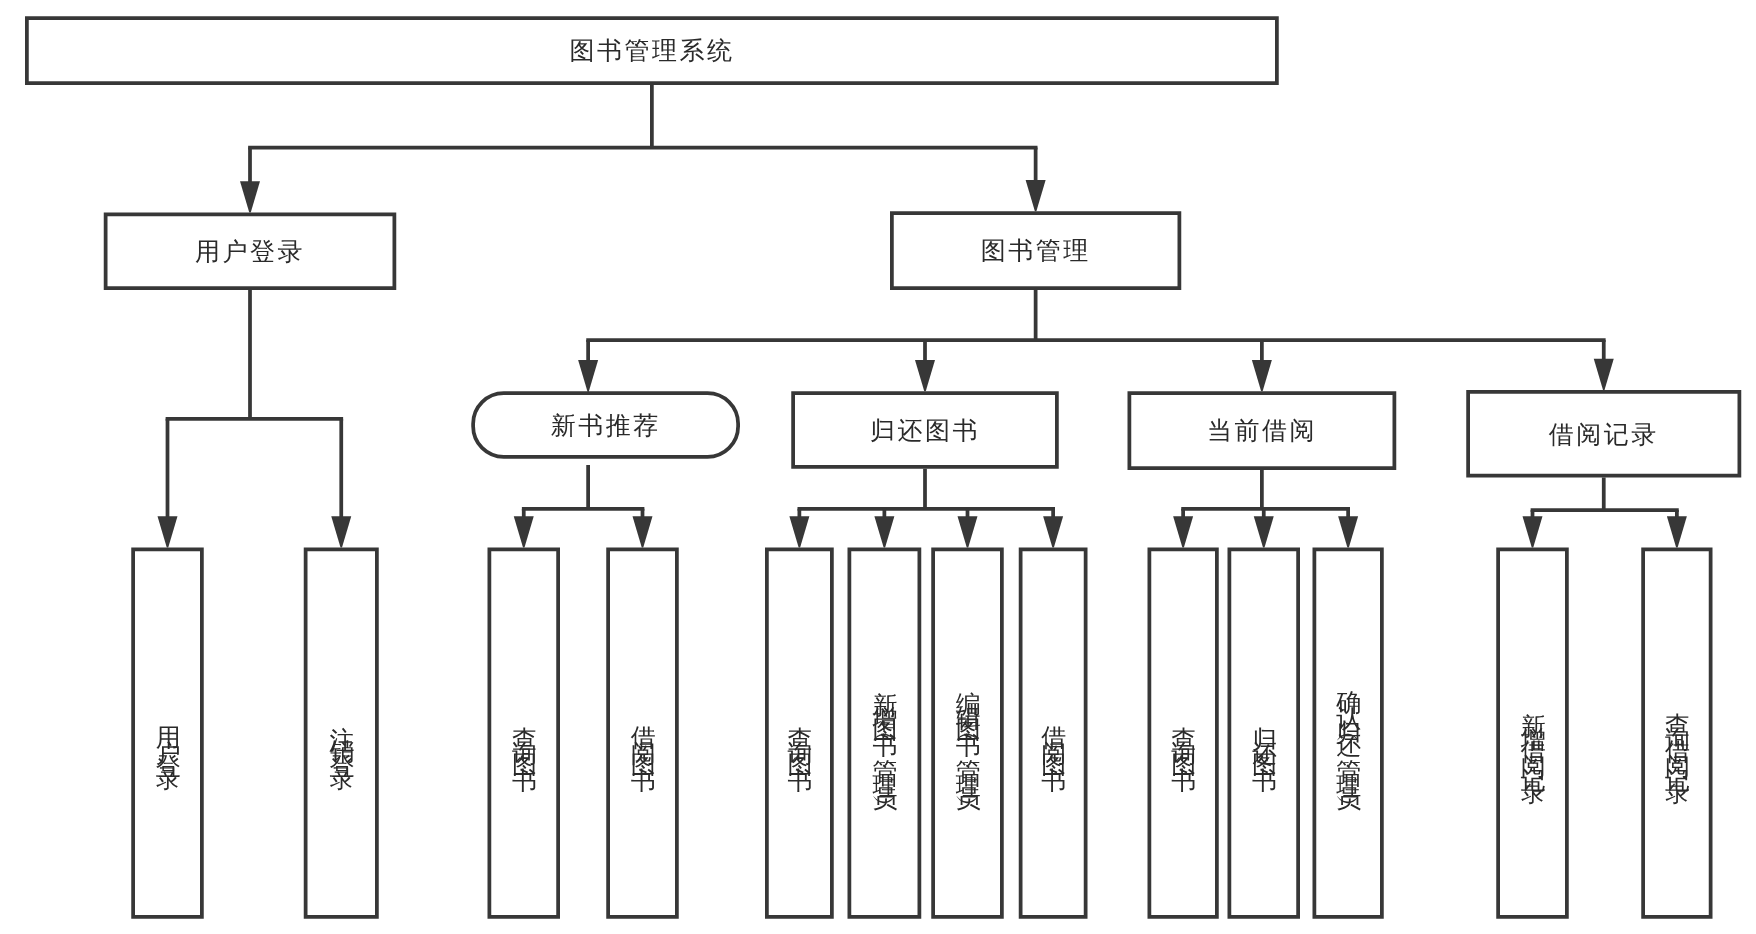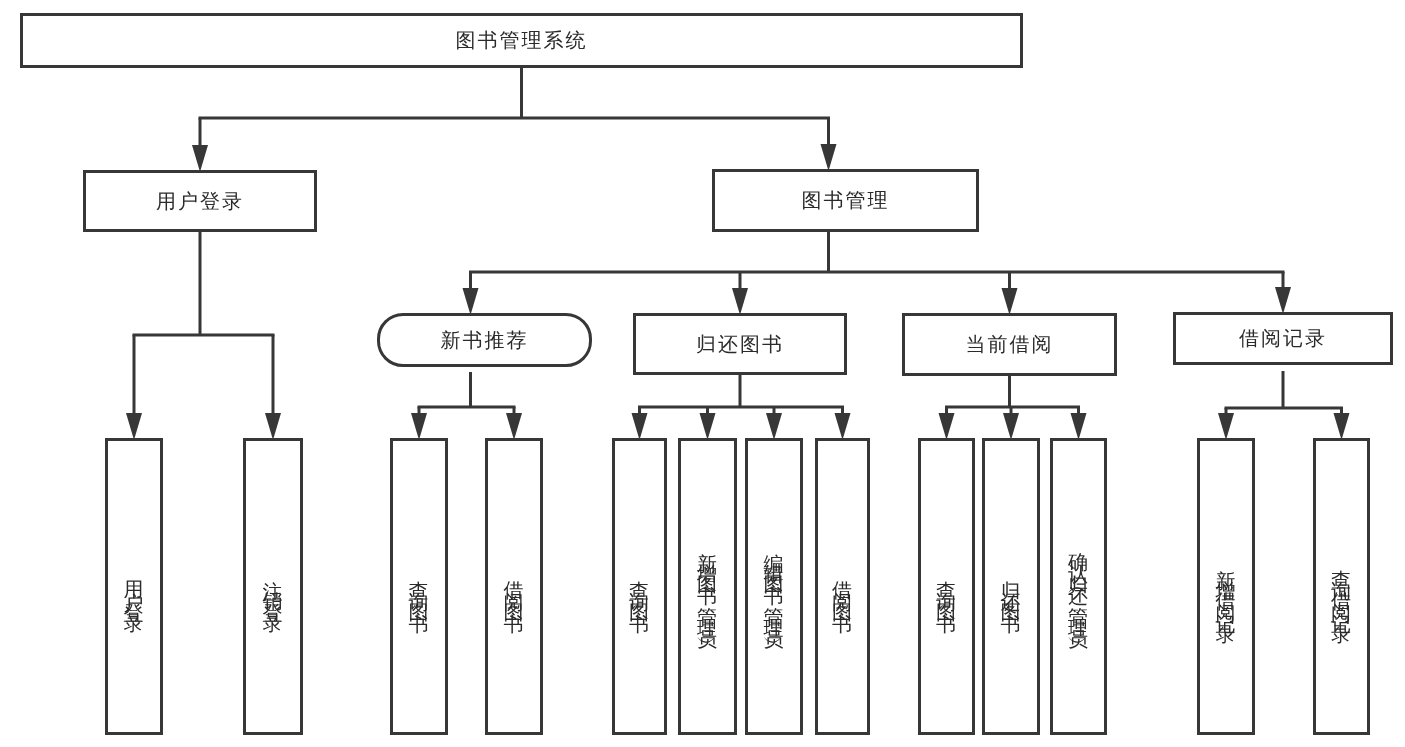--- a/index.html
+++ b/index.html
@@ -103,21 +103,21 @@
     </div>
     <div class="box" style="left: 83px; top: 170px; width: 234px; height: 62px;">
       <span class="lbl">用户登录</span>
     </div>
     <div class="box leaf" style="left: 105px; top: 438px; width: 58px; height: 297px;">
       <span class="lbl">用户登录</span>
     </div>
     <div class="box leaf" style="left: 243px; top: 438px; width: 60px; height: 297px;">
       <span class="lbl">注销登录</span>
     </div>
-    <div class="box" style="left: 712px; top: 169px; width: 267px; height: 63px;">
+    <div class="box" style="left: 712px; top: 169px; width: 233px; height: 63px;">
       <span class="lbl">图书管理</span>
     </div>
     <div class="box" style="left: 377px; top: 313px; width: 215px; height: 54px; border-radius: 26px;">
       <span class="lbl">新书推荐</span>
     </div>
     <div class="box leaf" style="left: 390px; top: 438px; width: 58px; height: 297px;">
       <span class="lbl">查询图书</span>
     </div>
     <div class="box leaf" style="left: 485px; top: 438px; width: 58px; height: 297px;">
       <span class="lbl">借阅图书</span>
@@ -142,21 +142,21 @@
     </div>
     <div class="box leaf" style="left: 918px; top: 438px; width: 57px; height: 297px;">
       <span class="lbl">查询图书</span>
     </div>
     <div class="box leaf" style="left: 982px; top: 438px; width: 58px; height: 297px;">
       <span class="lbl">归还图书</span>
     </div>
     <div class="box leaf" style="left: 1050px; top: 438px; width: 57px; height: 297px;">
       <span class="lbl">确认归还（管理员）</span>
     </div>
-    <div class="box" style="left: 1173px; top: 312px; width: 220px; height: 53px;">
+    <div class="box" style="left: 1173px; top: 312px; width: 220px; height: 70px;">
       <span class="lbl">借阅记录</span>
     </div>
     <div class="box leaf" style="left: 1197px; top: 438px; width: 58px; height: 297px;">
       <span class="lbl">新增借阅记录</span>
     </div>
     <div class="box leaf" style="left: 1313px; top: 438px; width: 57px; height: 297px;">
       <span class="lbl">查询借阅记录</span>
     </div>
   </div>
 

